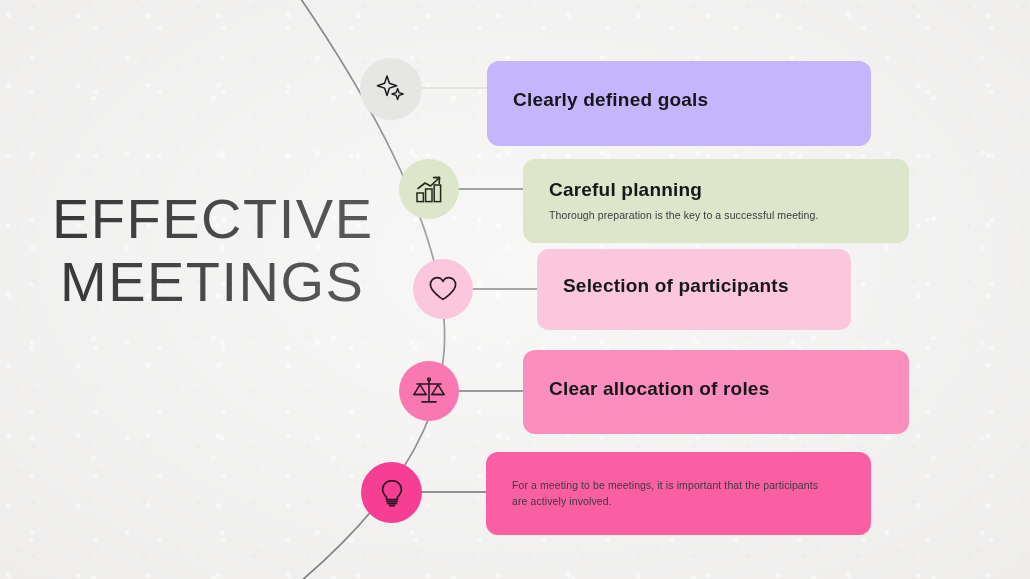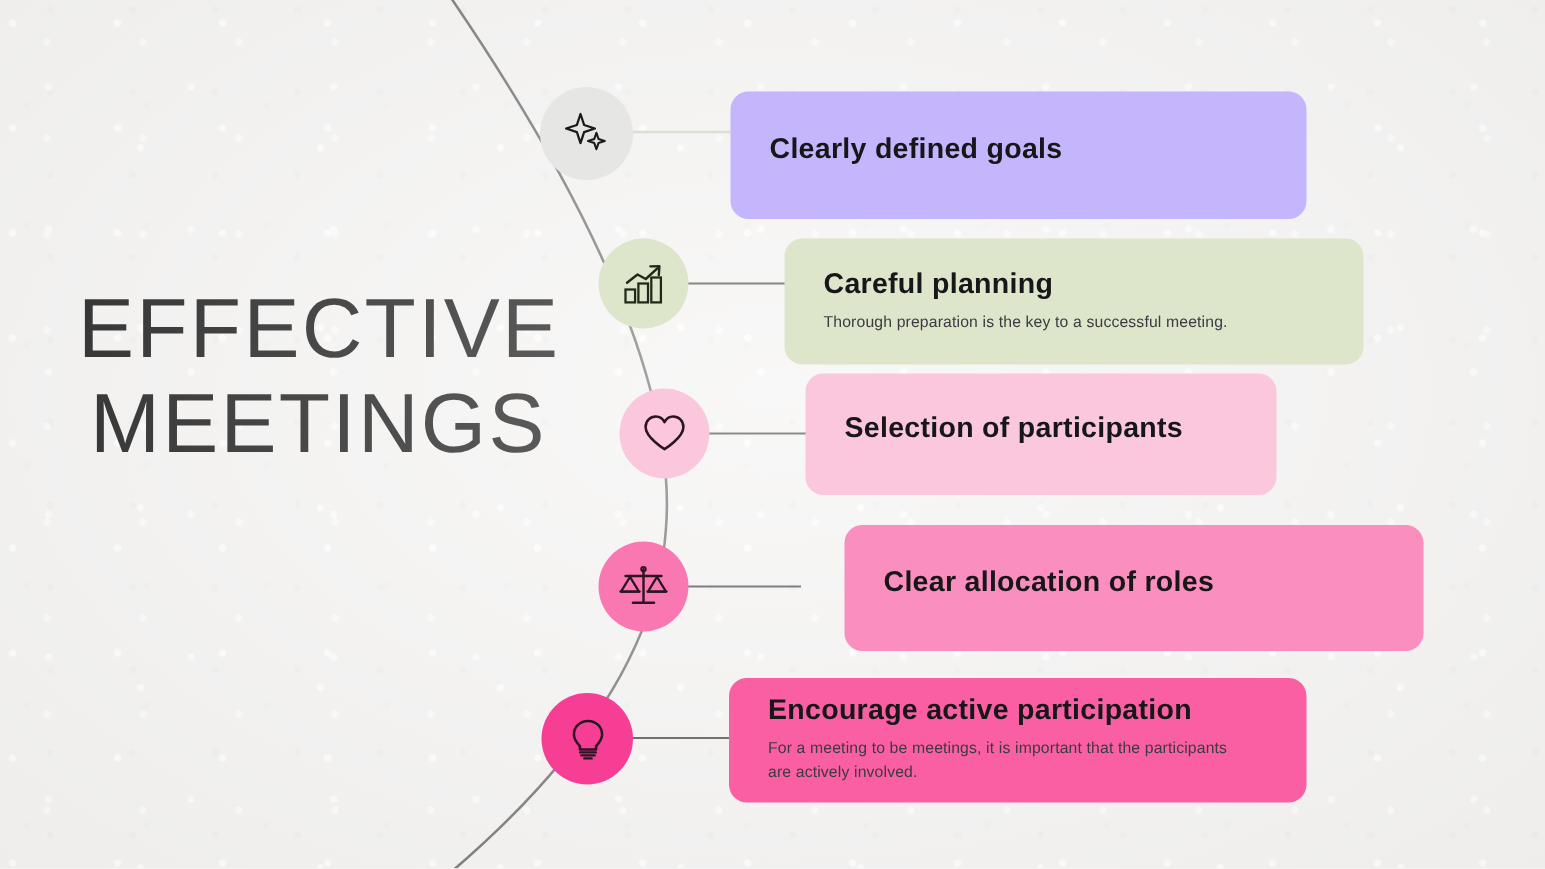--- a/index.html
+++ b/index.html
@@ -183,23 +183,22 @@
 
   <div class="card" style="left:523px; top:147px; width:386px; height:84px; background:#dde5ca;margin-top:12px;">
     <div class="c-title">Careful planning</div>
     <div class="c-desc">Thorough preparation is the key to a successful meeting.</div>
   </div>
 
   <div class="card" style="left:537px; top:249px; width:314px; height:81px; background:#fac7dd;">
     <div class="c-title">Selection of participants</div>
   </div>
 
-  <div class="card" style="left:523px; top:350px; width:386px; height:84px; background:#fa8ebe;margin-left:40px;">
+  <div class="card" style="left:523px; top:350px; width:386px; height:84px; background:#fa8ebe;">
     <div class="c-title">Clear allocation of roles</div>
   </div>
 
   <div class="card wide" style="left:486px; top:452px; width:385px; height:83px; background:#fa5fa3;">
-    <div class="c-title">Encourage active participation</div>
     <div class="c-desc">For a meeting to be meetings, it is important that the participants are actively involved.</div>
   </div>
 
   <div id="vignette"></div>
 </div>
 
 </body></html>

